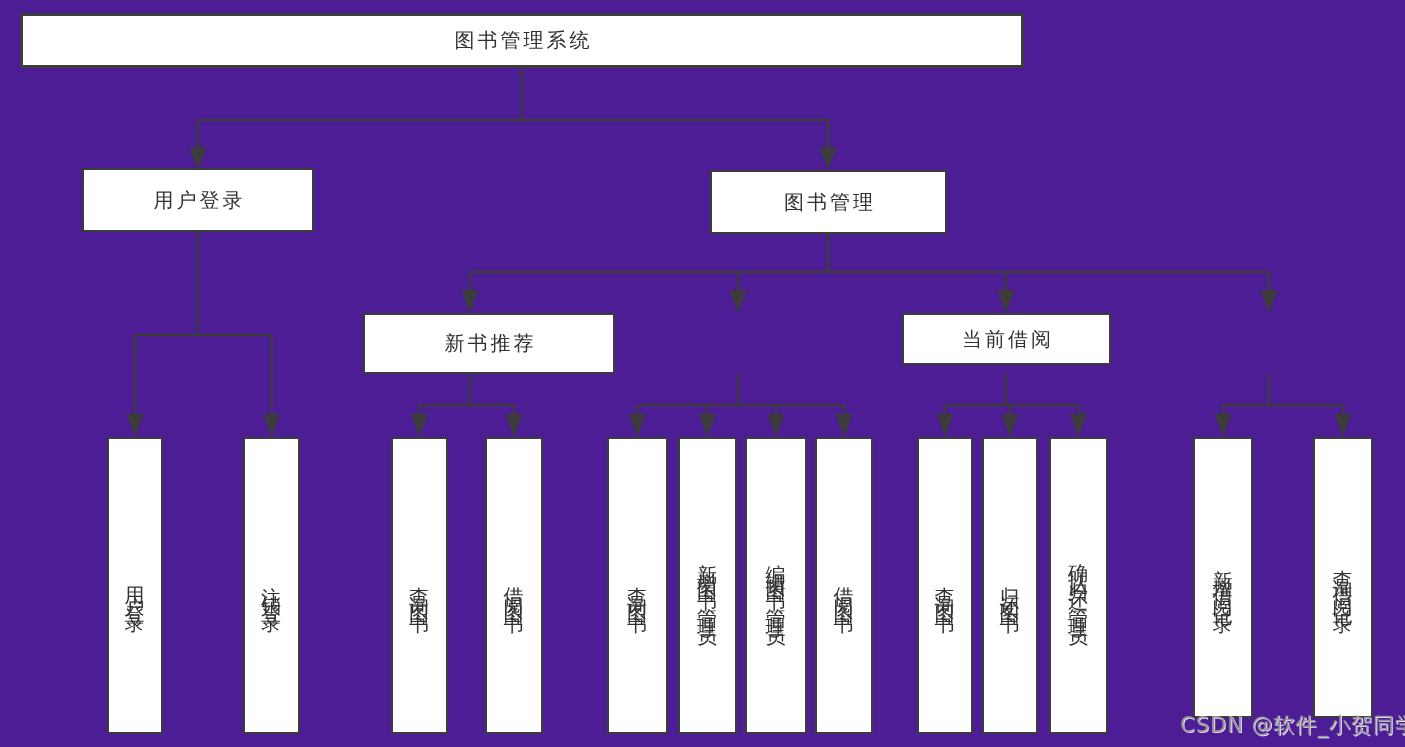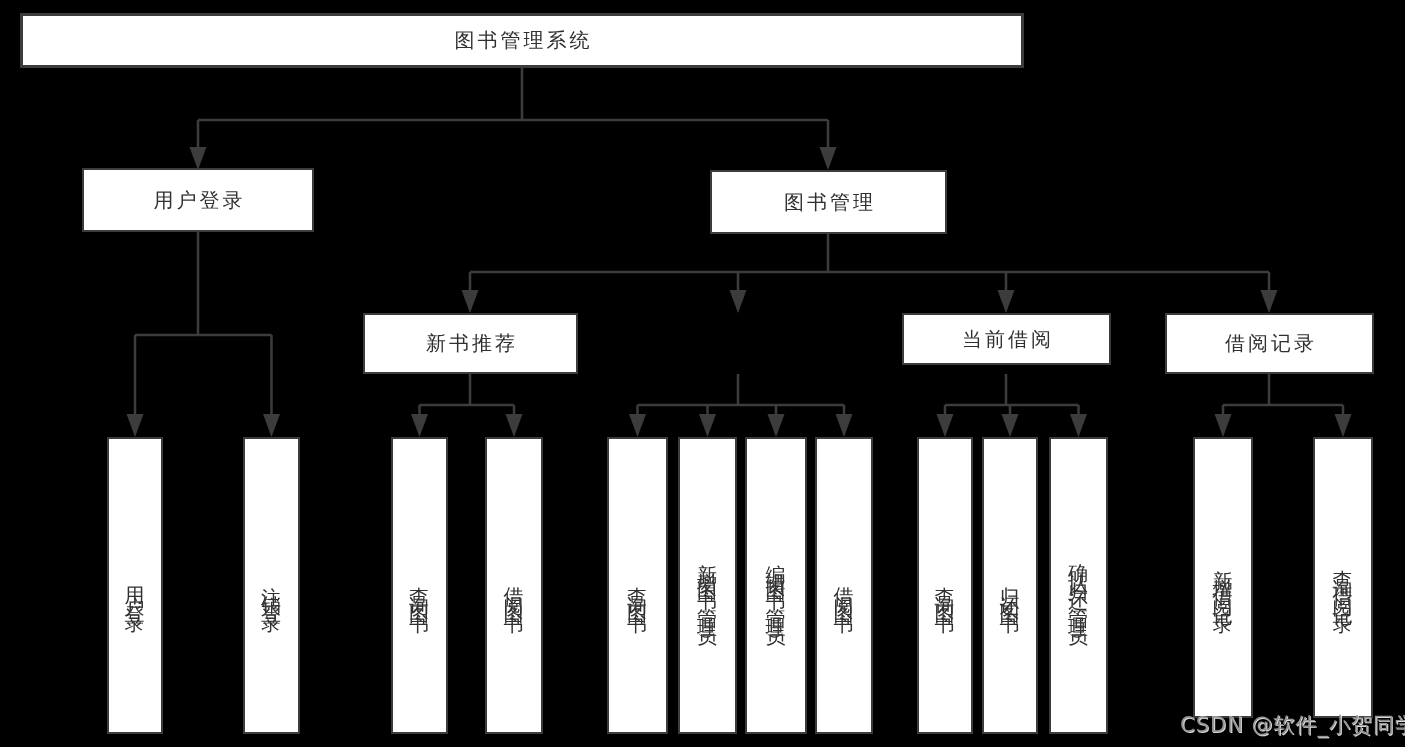--- a/index.html
+++ b/index.html
@@ -1,19 +1,19 @@
 <!DOCTYPE html>
 <html><head>
 <meta charset="utf-8">
 <style>
   html,body{margin:0;padding:0;background:#fff;}
   #stage{
     position:relative;
     width:1405px;height:747px;
-    background:#000000;
+    background:#4c1d95;
     font-family:"DejaVu Sans","Liberation Sans",sans-serif;
     overflow:hidden;
   }
   #connectors{position:absolute;left:0;top:0;z-index:0;}
   .node{
     position:absolute;
     box-sizing:border-box;
     border:2.5px solid #3c3c3c;
     background:#fff;
     display:flex;
@@ -117,23 +117,22 @@
       <polygon points="1214.5,414 1231.5,414 1223,437"></polygon>
       <polygon points="1334.5,414 1351.5,414 1343,437"></polygon>
     </g>
   </svg>
 
   <div class="node h root" style="left:20px;top:13px;width:1004px;height:55px">图书管理系统</div>
 
   <div class="node h" style="left:82px;top:168px;width:232px;height:64px">用户登录</div>
   <div class="node h" style="left:710px;top:170px;width:237px;height:64px">图书管理</div>
 
-  <div class="node h" style="left:363px;top:313px;width:215px;height:61px">新书推荐</div>
+  <div class="node h" style="left:363px;top:313px;width:252px;height:61px">新书推荐</div>
   <div class="node h" style="left:902px;top:313px;width:209px;height:52px">当前借阅</div>
-  <div class="node h" style="left:1165px;top:313px;width:209px;height:61px">借阅记录</div>
 
   <div class="node v" style="left:107px;top:437px;width:56px;height:297px">用户登录</div>
   <div class="node v" style="left:243px;top:437px;width:57px;height:297px">注销登录</div>
 
   <div class="node v" style="left:391px;top:437px;width:57px;height:297px">查询图书</div>
   <div class="node v" style="left:485px;top:437px;width:58px;height:297px">借阅图书</div>
 
   <div class="node v" style="left:607px;top:437px;width:61px;height:297px">查询图书</div>
   <div class="node v" style="left:678px;top:437px;width:59px;height:297px">新增图书（管理员）</div>
   <div class="node v" style="left:745px;top:437px;width:62px;height:297px">编辑图书（管理员）</div>

